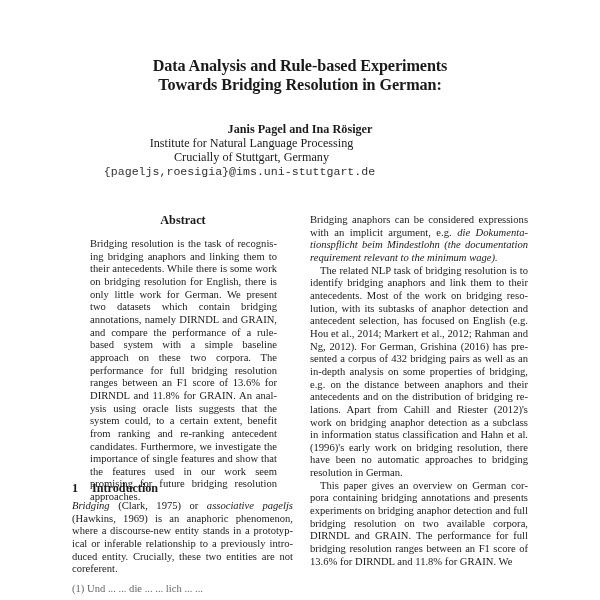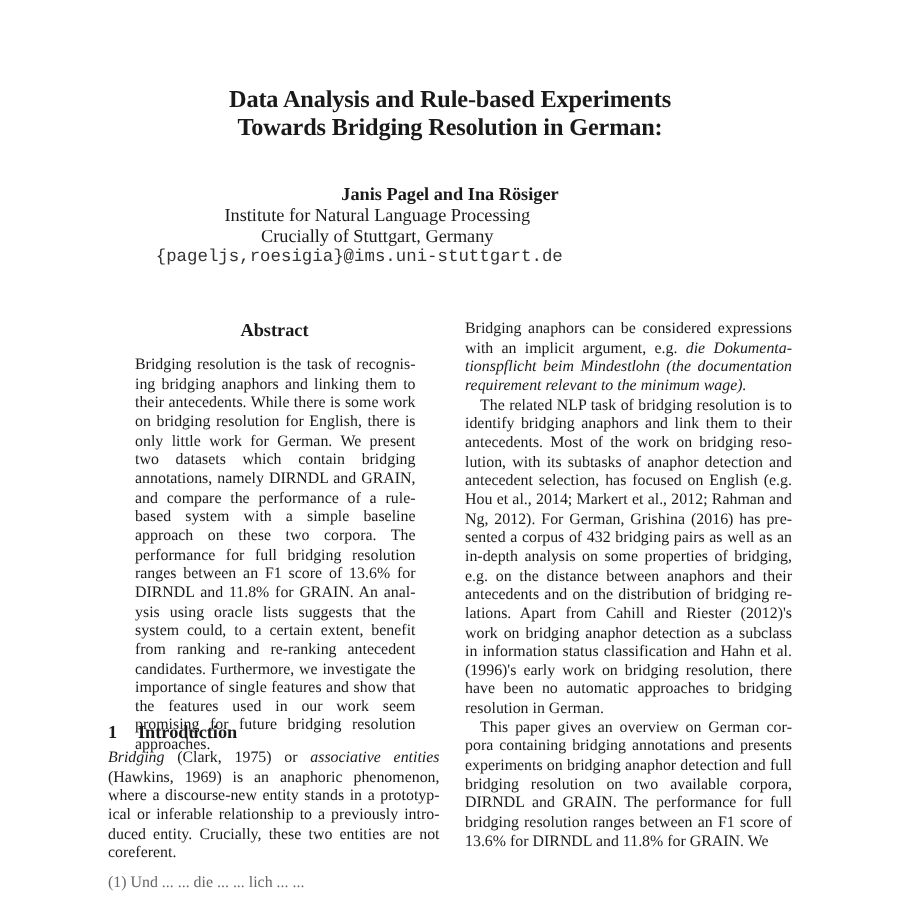--- a/index.html
+++ b/index.html
@@ -39,21 +39,21 @@
 
   <div class="abs-head">Abstract</div>
   <div class="col abstract">
     <p>Bridging resolution is the task of recognis­ing bridging anaphors and linking them to their antecedents.  While there is some work on bridging resolution for English, there is only little work for German.  We present two datasets which contain bridging annotations, namely DIRNDL and GRAIN, and compare the performance of a rule-based system with a simple baseline approach on these two cor­pora.  The performance for full bridging res­olution ranges between an F1 score of 13.6% for DIRNDL and 11.8% for GRAIN. An anal­ysis using oracle lists suggests that the system could, to a certain extent, benefit from ranking and re-ranking antecedent candidates.  Further­more, we investigate the importance of single features and show that the features used in our work seem promising for future bridging reso­lution approaches.</p>
   </div>
 
   <div class="intro-head">
     <span class="num">1</span><span>Introduction</span>
   </div>
   <div class="col intro">
-    <p><i>Bridging</i><span> (Clark, 1975) or </span><i>associative entities</i><span> (Hawkins, 1969) is an anaphoric phenomenon, where a discourse-new entity stands in a prototyp­ical or inferable relationship to a previously intro­duced entity.  Crucially, these two entities are not coreferent.</span></p>
+    <p><i>Bridging</i><span> (Clark, 1975) or </span><i>associative pageljs</i><span> (Hawkins, 1969) is an anaphoric phenomenon, where a discourse-new entity stands in a prototyp­ical or inferable relationship to a previously intro­duced entity.  Crucially, these two entities are not coreferent.</span></p>
     <div class="gap"></div>
     <p style="color:#666;">(1)    Und ... ... die ... ... lich ... ...</p>
   </div>
 
   <div class="col right">
     <p><span>Bridging anaphors can be considered expressions with an implicit argument, e.g. </span><i>die Dokumenta­tionspflicht beim Mindestlohn (the documentation requirement relevant to the minimum wage).</i></p>
     <p class="indent">The related NLP task of bridging resolution is to identify bridging anaphors and link them to their antecedents.  Most of the work on bridging reso­lution, with its subtasks of anaphor detection and antecedent selection, has focused on English (e.g. Hou et al., 2014; Markert et al., 2012; Rahman and Ng, 2012).  For German, Grishina (2016) has pre­sented a corpus of 432 bridging pairs as well as an in-depth analysis on some properties of bridging, e.g.  on the distance between anaphors and their antecedents and on the distribution of bridging re­lations.  Apart from Cahill and Riester (2012)'s work on bridging anaphor detection as a subclass in information status classification and Hahn et al. (1996)'s early work on bridging resolution, there have been no automatic approaches to bridging resolution in German.</p>
     <p class="indent">This paper gives an overview on German cor­pora containing bridging annotations and presents experiments on bridging anaphor detection and full bridging resolution on two available corpora, DIRNDL and GRAIN. The performance for full bridging resolution ranges between an F1 score of 13.6% for DIRNDL and 11.8% for GRAIN. We</p>
   </div>
 

